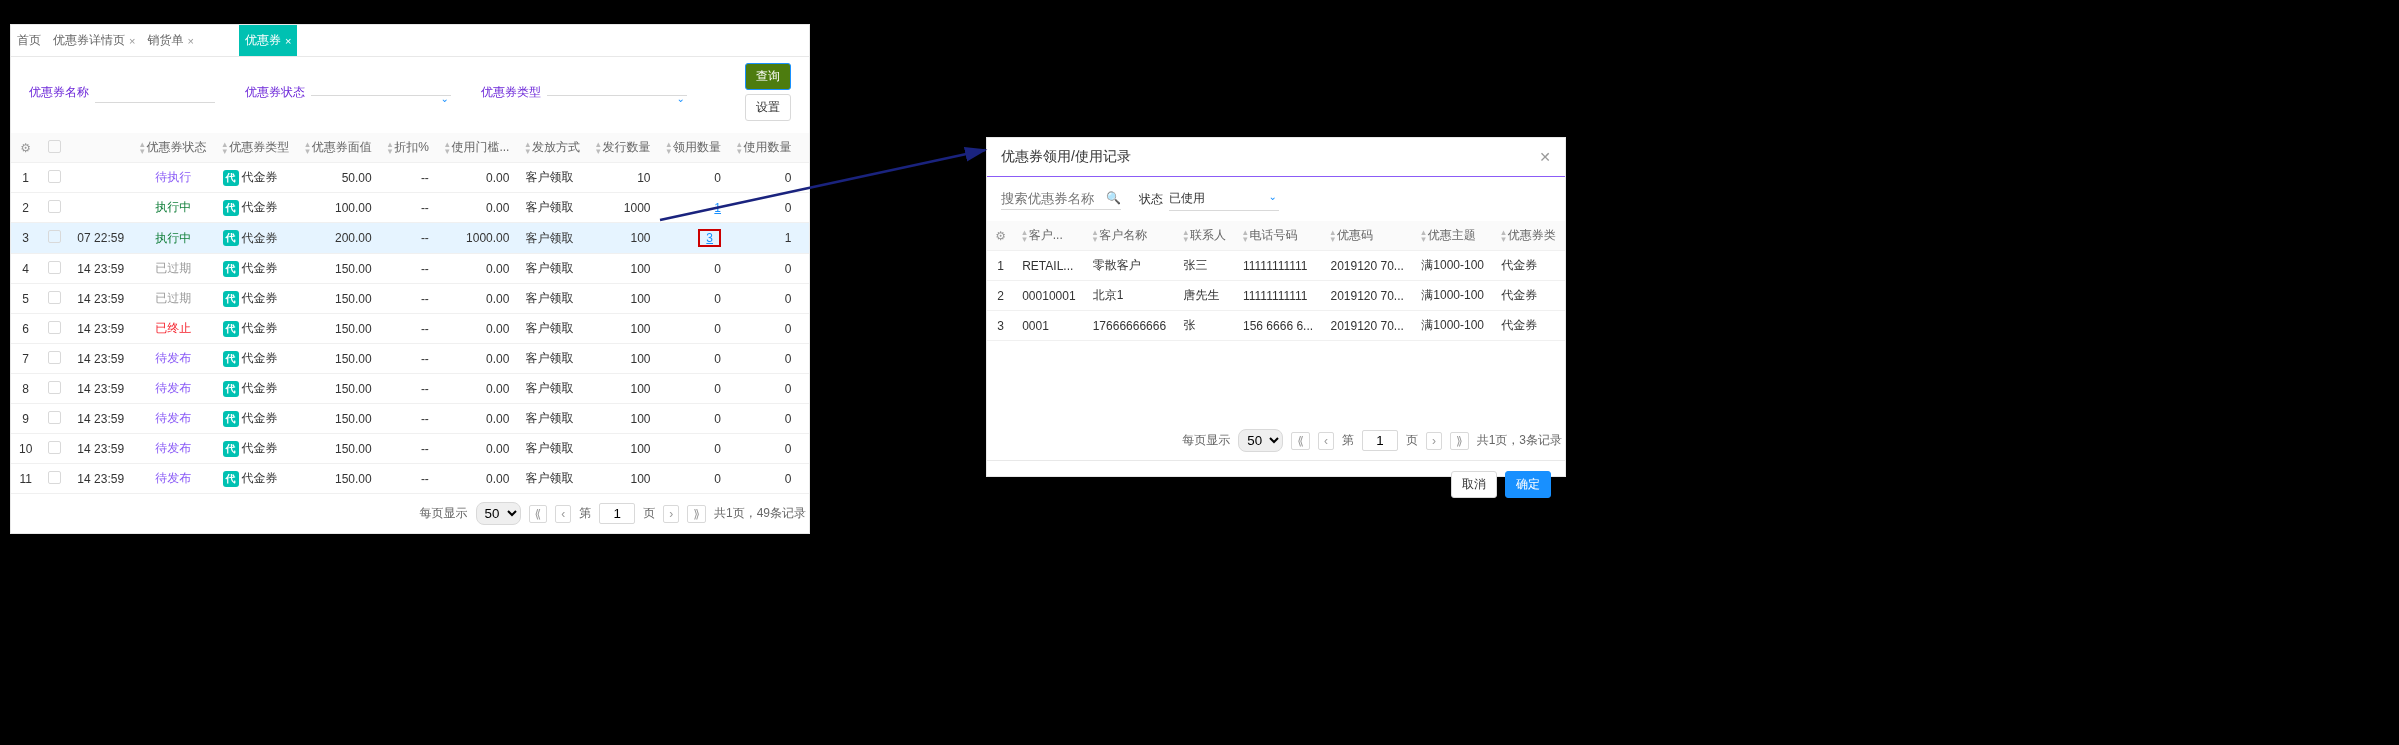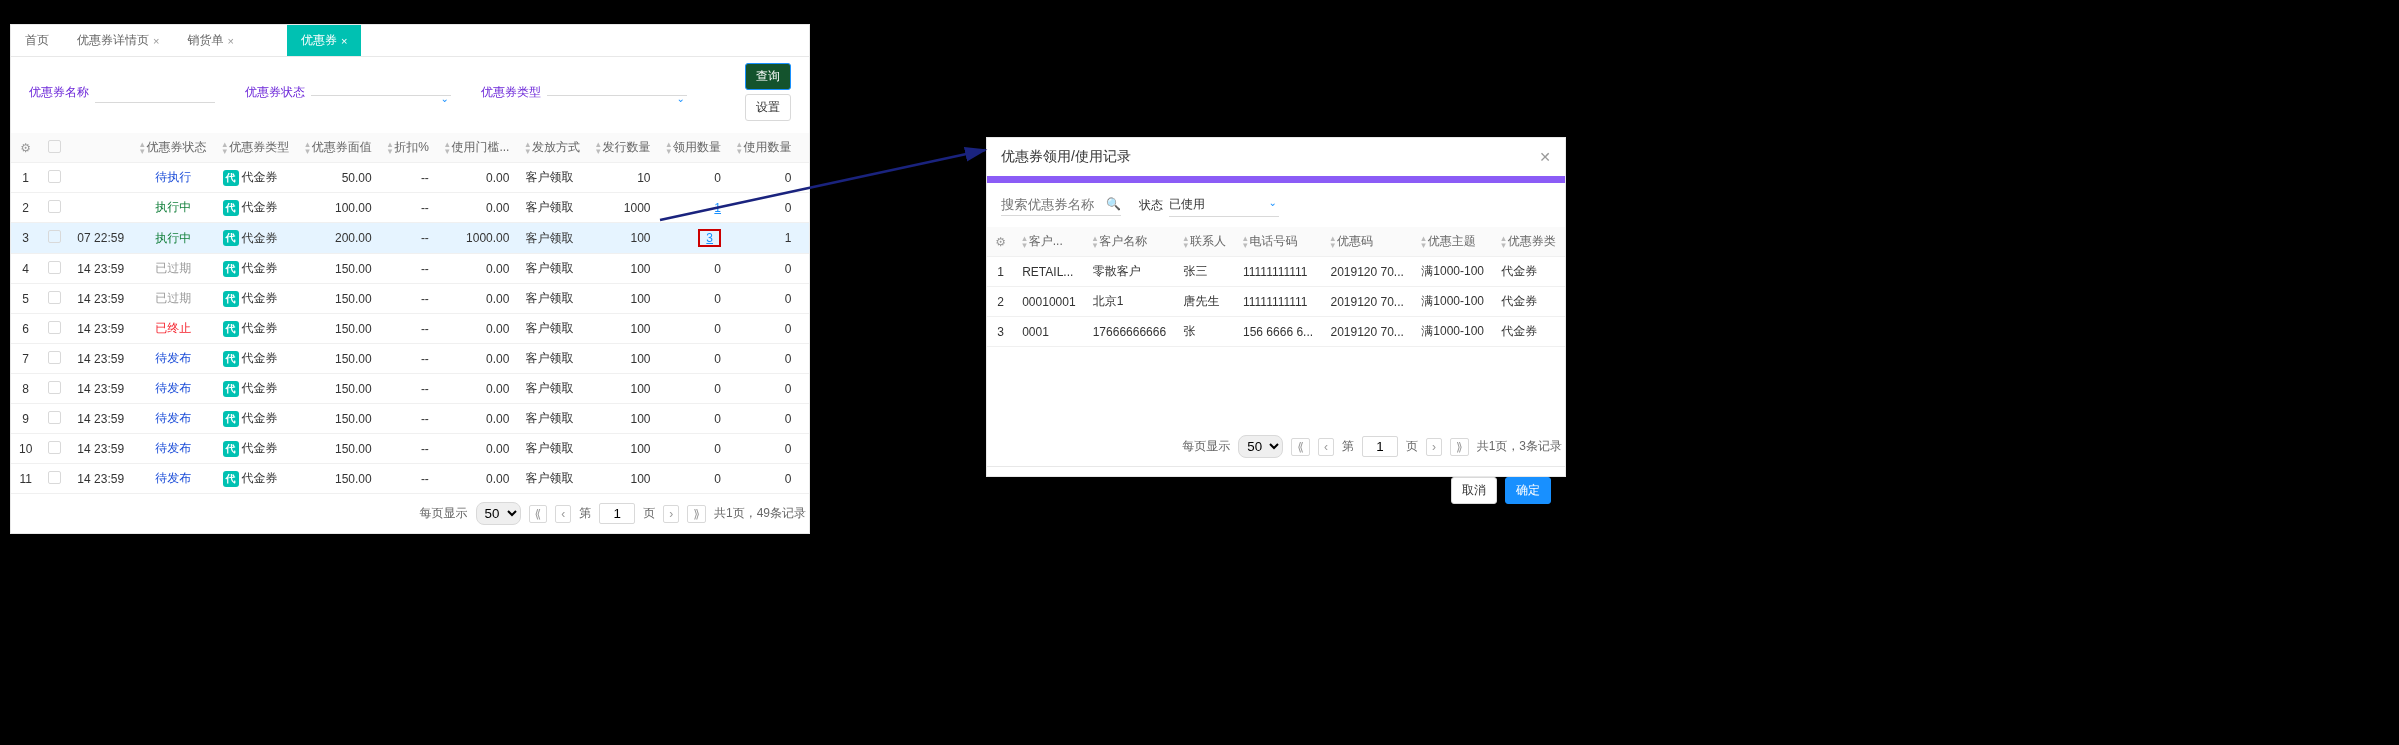--- a/index.html
+++ b/index.html
@@ -1,63 +1,63 @@
 <!DOCTYPE html>
 <html><head>
 <meta charset="utf-8">
 <style>
 * { box-sizing: border-box; margin: 0; padding: 0; }
 body { font-family: "Microsoft YaHei", -apple-system, sans-serif; font-size: 12px; color: #333; background: #000; width: 2399px; height: 745px; position: relative; }
 .panel-left { position: absolute; left: 10px; top: 24px; width: 800px; background: #fff; border: 1px solid #e8e8e8; }
 .panel-right { position: absolute; left: 986px; top: 137px; width: 580px; height: 340px; background: #fff; border: 1px solid #e8e8e8; box-shadow: 0 2px 8px rgba(0,0,0,0.15); }
 .tabs { display: flex; border-bottom: 1px solid #e8e8e8; height: 32px; }
-.tab { padding: 6px 14px; cursor: pointer; position: relative; color: #666; display: flex; align-items: center; gap: 4px; }
+.tab { padding: 6px 6px; cursor: pointer; position: relative; color: #666; display: flex; align-items: center; gap: 4px; }
 .tab.active { background: #00c1b2; color: #fff; margin-left: 39px; }
 .tab .x { font-size: 11px; color: #999; }
 .tab.active .x { color: #fff; }
 .header-row { display: flex; justify-content: space-between; align-items: center; padding: 10px 14px; }
 .page-title { font-size: 16px; font-weight: 500; }
 .header-actions { display: flex; gap: 8px; align-items: center; }
 .btn { padding: 4px 10px; border: 1px solid #d9d9d9; border-radius: 3px; background: #fff; cursor: pointer; font-size: 12px; }
 .btn.disabled { color: #ccc; cursor: not-allowed; }
 .btn.primary { background: #1890ff; color: #fff; border-color: #1890ff; }
 .filters { display: flex; gap: 30px; padding: 6px 18px 12px; align-items: center; }
 .filter-group { display: flex; align-items: center; gap: 6px; }
 .filter-label { color: #6d28d9; white-space: nowrap; }
 .filter-input { border: none; border-bottom: 1px solid #d9d9d9; padding: 3px 4px; width: 120px; outline: none; }
 .filter-select { position: relative; display: inline-block; width: 140px; border-bottom: 1px solid #d9d9d9; padding: 3px 4px; }
 .chev { position: absolute; right: 2px; top: 4px; color: #1890ff; font-size: 10px; }
 .filter-btns { display: flex; flex-direction: column; gap: 4px; margin-left: auto; }
-.btn.search { background: #14532d; color:#fff; border-color:#1890ff; }
+.btn.search { background: #4d7c0f; color:#fff; border-color:#1890ff; }
 .table-wrap { overflow-x: auto; }
 table { border-collapse: collapse; width: 100%; font-size: 12px; }
 th, td { padding: 6px 8px; border-bottom: 1px solid #f0f0f0; text-align: left; white-space: nowrap; }
 th { background: #fafafa; color: #666; font-weight: 500; position: relative; }
 th .sort { color: #bbb; font-size: 9px; display: inline-block; vertical-align: middle; margin-right: 2px; line-height: 7px; }
 th.right, td.right { text-align: right; }
 th.center, td.center { text-align: center; }
 .gear { color: #999; }
 .checkbox { width: 13px; height: 13px; border: 1px solid #d9d9d9; border-radius: 2px; display: inline-block; }
-.status.s-wait { color: #1d4ed8; }
+.status.s-wait { color: #8b5cf6; }
 .status.s-run { color: #15803d; }
 .status.s-expired { color: #999; }
 .status.s-stop { color: #f5222d; }
 .type-tag { display: inline-flex; align-items: center; gap: 3px; }
 .type-tag .ic { background: #00c1b2; color: #fff; width: 16px; height: 16px; border-radius: 3px; display: inline-flex; align-items: center; justify-content: center; font-size: 10px; font-weight: bold; }
 tr.highlight { background: #e6f4ff; }
 .link-num { color: #1890ff; text-decoration: underline; cursor: pointer; }
 .boxed { border: 2px solid #c00; padding: 0 6px; display: inline-block; }
 .action-icons { display: flex; gap: 6px; color: #999; }
 .action-icons .ai { cursor: pointer; }
 .action-icons .ai.disabled { color: #ddd; }
 .pager { display: flex; align-items: center; gap: 8px; padding: 8px 3px; justify-content: flex-end; font-size: 12px; color: #666; }
 .pager .pg-btn { border: 1px solid #d9d9d9; padding: 1px 5px; border-radius: 2px; cursor: pointer; color: #999; }
 .pager input { width: 36px; text-align: center; border: 1px solid #d9d9d9; border-radius: 2px; padding: 2px; }
 .pager select { border: 1px solid #d9d9d9; border-radius: 8px; padding: 2px 4px; }
-.modal-head { display: flex; justify-content: space-between; align-items: center; padding: 10px 14px; border-bottom: 7px solid #8b5cf6; }
+.modal-head { display: flex; justify-content: space-between; align-items: center; padding: 10px 14px; border-bottom: 1px solid #8b5cf6; }
 .modal-title { font-size: 14px; font-weight: 500; }
 .modal-close { color: #999; cursor: pointer; font-size: 14px; }
 .modal-filters { display: flex; gap: 18px; align-items: center; padding: 10px 14px; }
 .modal-search { position: relative; border-bottom: 1px solid #d9d9d9; width: 120px; }
 .modal-search input { border: none; outline: none; width: 100px; padding: 3px 0; }
 .modal-search .sic { position: absolute; right: 0; top: 3px; color: #1890ff; }
 .modal-state { display: flex; align-items: center; gap: 6px; }
 .modal-state .sel { width: 110px; position: relative; border-bottom: 1px solid #d9d9d9; padding: 3px 0; }
 .modal-body { height: 200px; overflow: auto; }
 .modal-foot { display: flex; justify-content: flex-end; gap: 8px; padding: 10px 14px; border-top: 1px solid #e8e8e8; }

